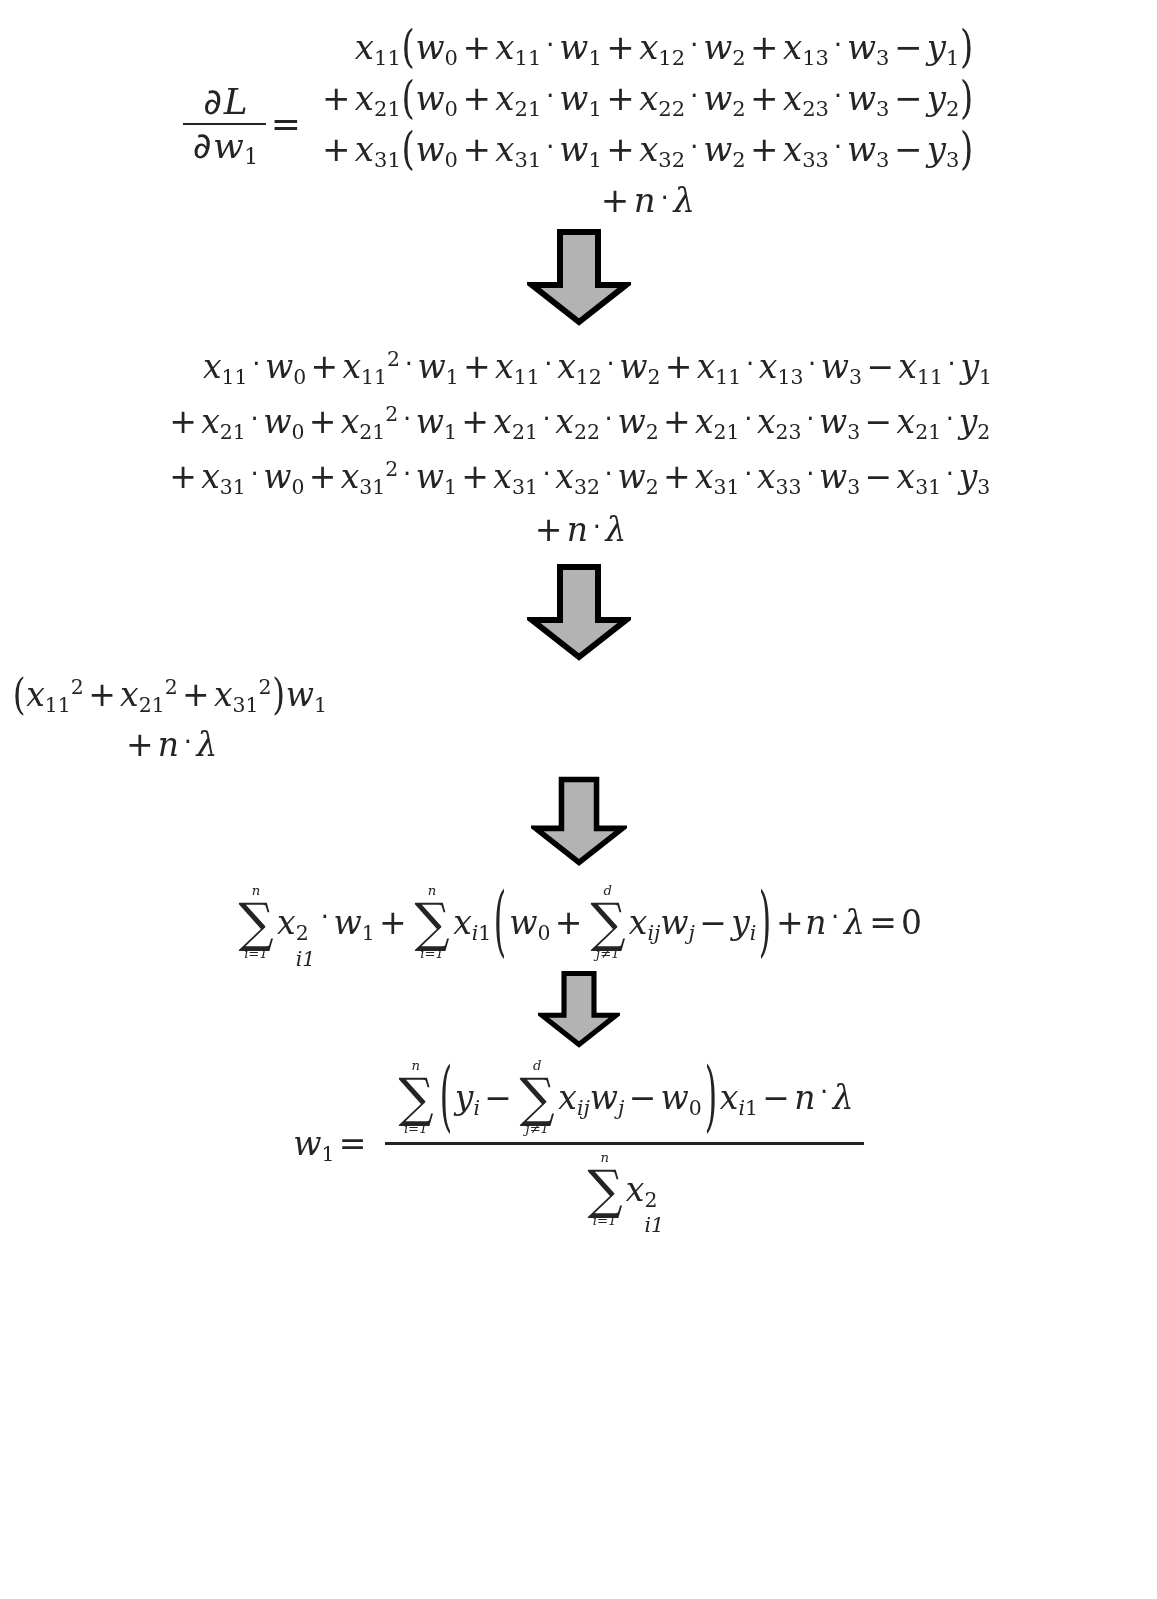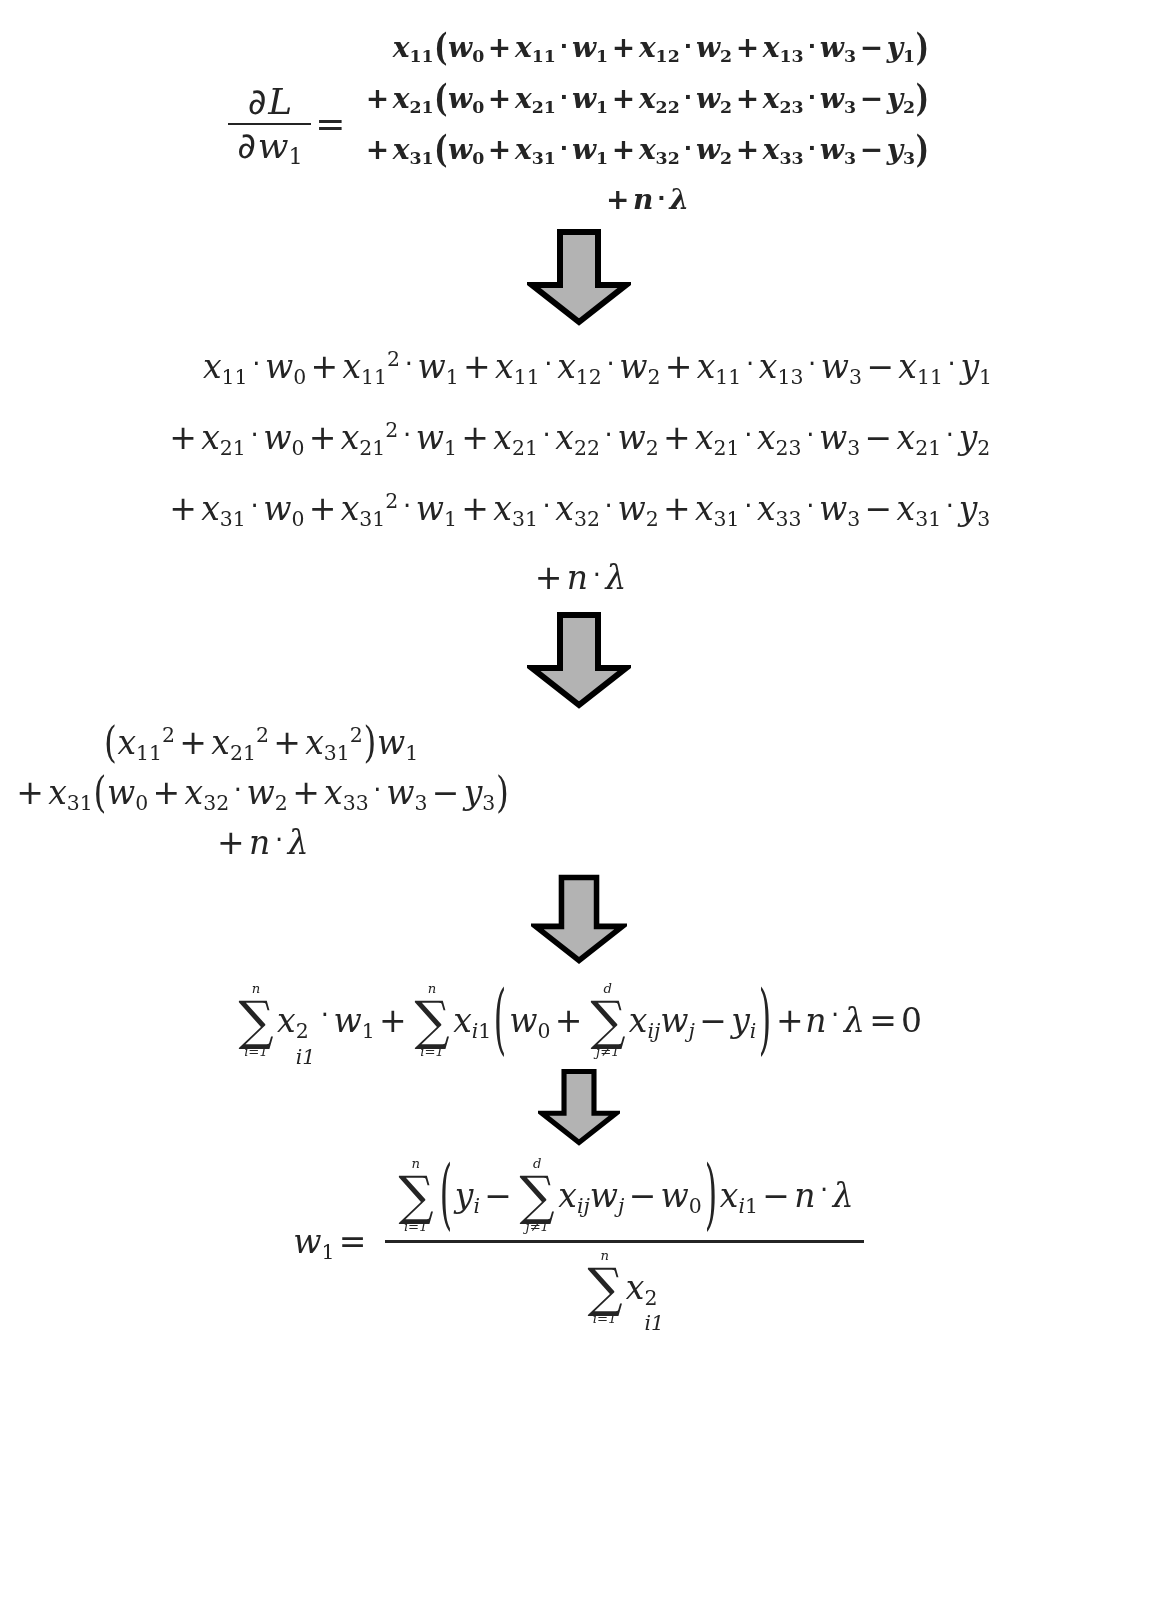--- a/index.html
+++ b/index.html
@@ -111,35 +111,35 @@
     align-items: center;
     vertical-align: middle;
   }
   .frac > .fnum, .frac > .fden { padding: 0 .22em; }
   .frac > .fbar {
     width: 100%;
     border-top: 2.2px solid #242424;
     margin: 3px 0;
     align-self: stretch;
   }
-  #block1 .eq-lines { font-size: 28px; font-weight: bold; }
+  #block1 .eq-lines { font-size: 34px; }
   #block1 .eq-line { text-align: right; height: 51px; line-height: 51px; }
   #block1 .tail { text-align: center; height: 50px; line-height: 50px; }
 
   
   .arrow-wrap {
     display: flex;
     justify-content: center;
     width: 100%;
   }
   .arrow { display: block; }
 
   
   #block2 { margin-top: 12px; flex-direction: column; }
-  #block2 .eq-lines { font-size: 33px; gap: 16px; }
+  #block2 .eq-lines { font-size: 33px; }
   #block2 .eq-line { height: 55px; line-height: 55px; text-align: left; }
   #block2 .tail { text-align: center; height: 52px; line-height: 52px; font-size: 33px; }
 
   
   #block3 { margin-top: 8px; flex-direction: column; align-items: flex-start; padding-left: 24px; }
   #block3 .eq-lines { font-size: 33px; align-items: center; }
   #block3 .eq-line { height: 50px; line-height: 50px; text-align: center; }
   #block3 .tail { text-align: center; height: 50px; line-height: 50px; font-size: 33px; }
 
   
@@ -251,23 +251,20 @@
   <div class="arrow-wrap" style="margin-top:6px;">
     <svg class="arrow" width="104" height="100" viewBox="0 0 104 100">
       <polygon points="33,5 71,5 71,58 99,58 52,95 5,58 33,58" fill="#b3b3b3" stroke="#000000" stroke-width="6" stroke-linejoin="miter"></polygon>
     </svg>
   </div>
 
   <div class="block" id="block3">
     <div class="eq-lines math">
       <div class="eq-line">
         <span class="paren">(</span>x<sub class="sn">11</sub><sup class="sn">2</sup><span class="op">+</span>x<sub class="sn">21</sub><sup class="sn">2</sup><span class="op">+</span>x<sub class="sn">31</sub><sup class="sn">2</sup><span class="paren">)</span>w<sub class="sn">1</sub>
-      </div>
-      <div class="eq-line">
-        <span class="op">+</span>x<sub class="sn">31</sub><span class="paren">(</span>w<sub class="sn">0</sub><span class="op">+</span>x<sub class="sn">32</sub><span class="dot">·</span>w<sub class="sn">2</sub><span class="op">+</span>x<sub class="sn">33</sub><span class="dot">·</span>w<sub class="sn">3</sub><span class="op">−</span>y<sub class="sn">3</sub><span class="paren">)</span>
       </div>
       <div class="tail math">
         <span class="op">+</span>n<span class="dot">·</span>λ
       </div>
     </div>
   </div>
 
   <div class="arrow-wrap" style="margin-top:4px;">
     <svg class="arrow" width="96" height="94" viewBox="0 0 104 100">
       <polygon points="33,5 71,5 71,58 99,58 52,95 5,58 33,58" fill="#b3b3b3" stroke="#000000" stroke-width="6" stroke-linejoin="miter"></polygon>

